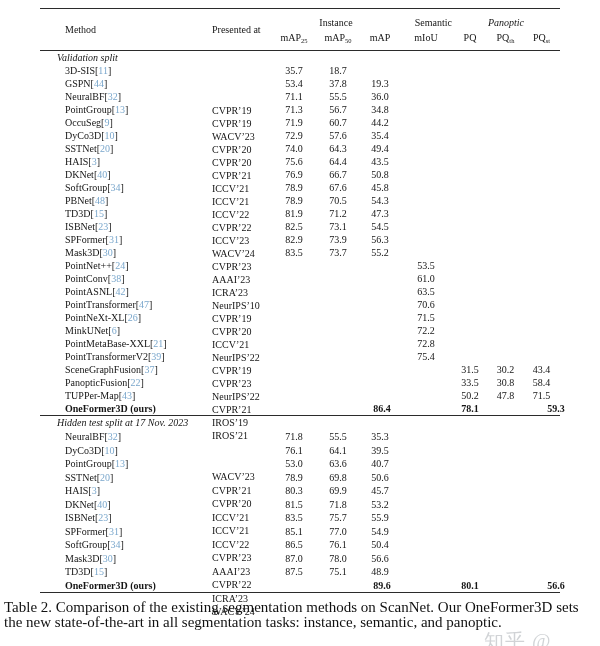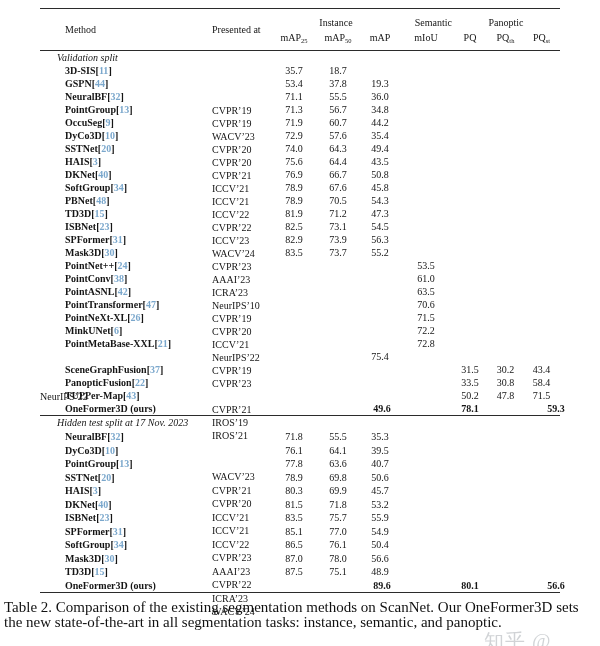--- a/index.html
+++ b/index.html
@@ -14,21 +14,21 @@
   .thead{grid-template-rows:17px 19px;padding:2px 0 3px 0;font-size:10px;}
   .h-method{grid-column:1;grid-row:1/3;align-self:center;padding-left:25px;}
   .h-venue{grid-column:2;grid-row:1/3;align-self:center;}
   .h-group{grid-row:1;text-align:center;align-self:end;}
   .h-col{grid-row:2;text-align:center;align-self:center;}
   sub{font-size:6.5px;vertical-align:-2px;line-height:0;}
   .section-title{font-size:10px;font-style:italic;height:13px;line-height:13px;padding-left:17px;}
   .row{height:13px;line-height:13px;font-size:10px;}
   .sec-hidden .row{height:13.5px;line-height:13.5px;}
   .sec-hidden .section-title{height:14px;line-height:14px;}
-  .c-method{padding-left:25px;white-space:nowrap;overflow:visible;font-weight:bold;}
+  .c-method{padding-left:25px;white-space:nowrap;overflow:visible;}
   .c-venue{white-space:nowrap;margin-top:40px;}
   .c-num{text-align:center;}
   .bold{font-weight:bold;gap:44px;}
   .cite-num{color:#7aa7cc;}
   .caption{margin:7px 4px 0 4px;font-size:15px;line-height:15px;color:#111;font-family:Liberation Serif, serif;}
   .watermark{
     position:absolute;left:484px;top:628px;font-size:20px;letter-spacing:1px;
     color:#9aa0a6;opacity:0.45;white-space:nowrap;pointer-events:none;text-align:right;
   }
 </style>
@@ -36,21 +36,21 @@
 <body>
 
 <div>
   <div class="table-wrap">
     <div class="rule"></div>
     <div class="grid thead" id="thead">
       <span class="h-method">Method</span>
       <span class="h-venue">Presented at</span>
     <span class="h-group" style="grid-column: 3 / span 3;">Instance</span>
         <span class="h-group" style="grid-column: 6 / span 1; text-align: right;">Semantic</span>
-        <span class="h-group" style="grid-column: 7 / span 3;">Panoptic</span>
+        <span class="h-group" style="grid-column: 7 / span 3; font-style: italic;">Panoptic</span>
         <span class="h-col" style="grid-column: 3;">mAP<sub>25</sub></span>
         <span class="h-col" style="grid-column: 4;">mAP<sub>50</sub></span>
         <span class="h-col" style="grid-column: 5;">mAP</span>
         <span class="h-col" style="grid-column: 6;">mIoU</span>
         <span class="h-col" style="grid-column: 7;">PQ</span>
         <span class="h-col" style="grid-column: 8;">PQ<sub>th</sub></span>
         <span class="h-col" style="grid-column: 9;">PQ<sub>st</sub></span>
       </div>
     <div class="rule mid"></div>
     <div id="sections">
@@ -292,20 +292,21 @@
             <span class="c-venue">CVPR’23</span>
             <span class="c-num"></span>
             <span class="c-num"></span>
             <span class="c-num"></span>
             <span class="c-num">72.8</span>
             <span class="c-num"></span>
             <span class="c-num"></span>
             <span class="c-num"></span>
           </div>
           <div class="grid row">
+            <span class="c-method"><span>PointTransformerV2</span><span>[<span class="cite-num">39</span>]</span></span>
             <span class="c-venue">NeurIPS’22</span>
             <span class="c-num"></span>
             <span class="c-num"></span>
             <span class="c-num"></span>
             <span class="c-num">75.4</span>
             <span class="c-num"></span>
             <span class="c-num"></span>
             <span class="c-num"></span>
           </div>
           <div class="grid row">
@@ -337,21 +338,21 @@
             <span class="c-num"></span>
             <span class="c-num"></span>
             <span class="c-num"></span>
             <span class="c-num">50.2</span>
             <span class="c-num">47.8</span>
             <span class="c-num">71.5</span>
           </div>
           <div class="grid row bold">
             <span class="c-method"><span>OneFormer3D (ours)</span></span>
             <span class="c-venue"></span>
-            <span class="c-num">49.6</span>
+            <span class="c-num">86.4</span>
             <span class="c-num">78.1</span>
             <span class="c-num">59.3</span>
             <span class="c-num">76.6</span>
             <span class="c-num">71.2</span>
             <span class="c-num">69.6</span>
             <span class="c-num">86.1</span>
           </div>
         </div>
         <div class="rule mid"></div>
         <div class="sec-hidden">
@@ -374,21 +375,21 @@
             <span class="c-num">64.1</span>
             <span class="c-num">39.5</span>
             <span class="c-num"></span>
             <span class="c-num"></span>
             <span class="c-num"></span>
             <span class="c-num"></span>
           </div>
           <div class="grid row">
             <span class="c-method"><span>PointGroup</span><span>[<span class="cite-num">13</span>]</span></span>
             <span class="c-venue">CVPR’20</span>
-            <span class="c-num">77.8</span>
+            <span class="c-num">53.0</span>
             <span class="c-num">63.6</span>
             <span class="c-num">40.7</span>
             <span class="c-num"></span>
             <span class="c-num"></span>
             <span class="c-num"></span>
             <span class="c-num"></span>
           </div>
           <div class="grid row">
             <span class="c-method"><span>SSTNet</span><span>[<span class="cite-num">20</span>]</span></span>
             <span class="c-venue">ICCV’21</span>

